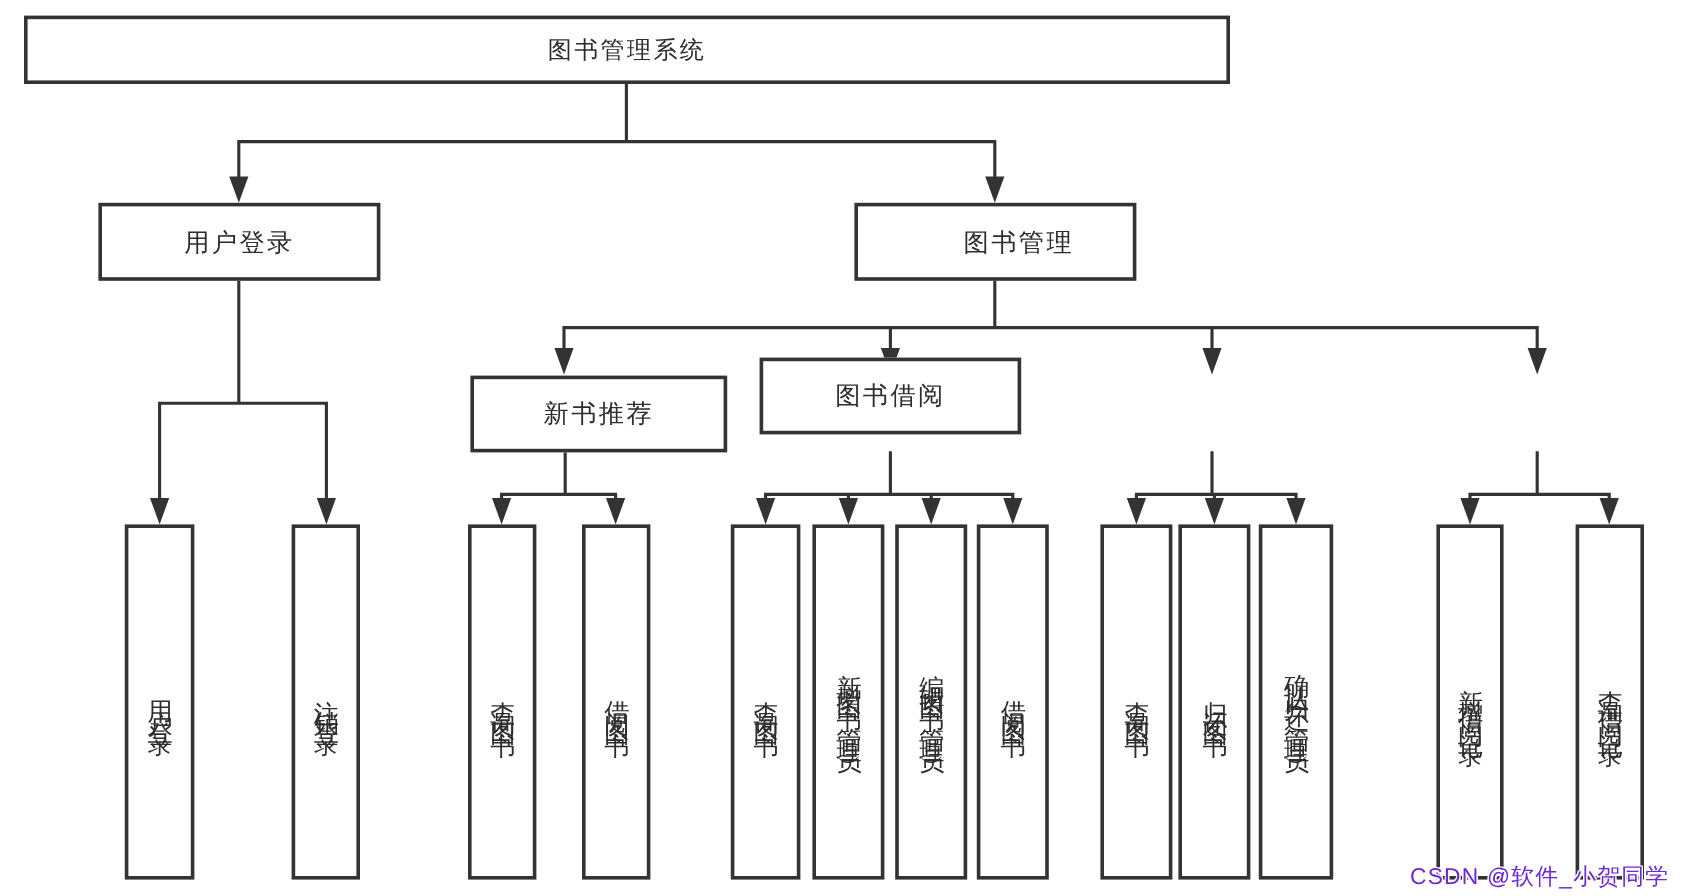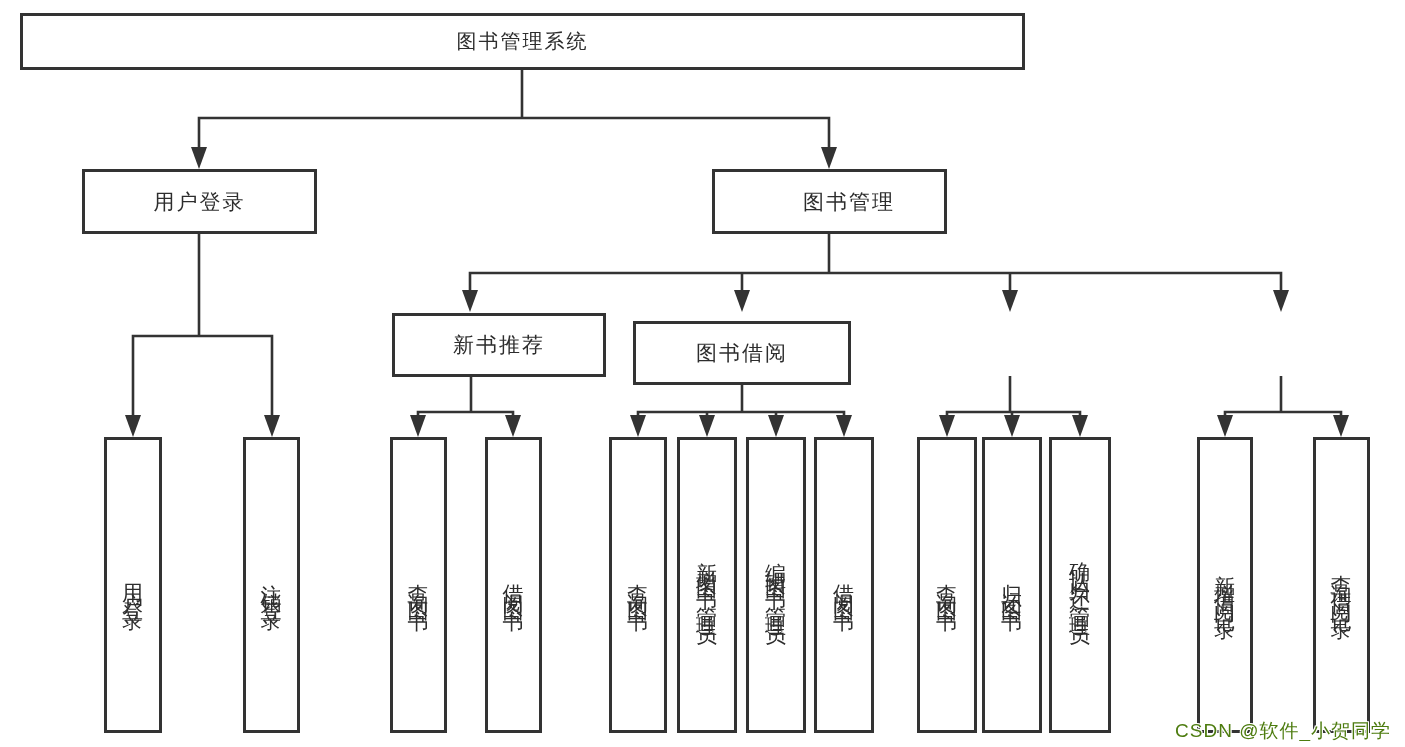--- a/index.html
+++ b/index.html
@@ -46,21 +46,21 @@
     font-size: 21px;
     line-height: 1;
     letter-spacing: 9px;
   }
   .watermark {
     position: absolute;
     top: 718px;
     right: 14px;
     font-size: 19px;
     letter-spacing: 1px;
-    color: #4d7c0f;
+    color: #6d28d9;
     white-space: nowrap;
     z-index: 5;
     text-shadow: -1px -1px 0 #ffffff, 1px -1px 0 #ffffff,
                  -1px 1px 0 #ffffff, 1px 1px 0 #ffffff;
   }
 </style>
 </head>
 <body>
 
 <div class="canvas">
@@ -104,21 +104,21 @@
       <polygon points="1333,415 1349,415 1341,437"></polygon>
     </g>
   </svg>
 
   <div class="box root-label" style="left:20px; top:13px; width:1005px; height:57px;">图书管理系统</div>
 
   <div class="box hlabel" style="left:82px; top:169px; width:235px; height:65px;">用户登录</div>
   <div class="box hlabel" style="left:712px; top:169px; width:235px; height:65px;padding-left:39px;">图书管理</div>
 
   <div class="box hlabel" style="left:364px; top:313px; width:214px; height:64px;margin-left:28px;">新书推荐</div>
-  <div class="box hlabel" style="left:633px; top:321px; width:218px; height:64px;">图书借阅</div>
+  <div class="box hlabel" style="left:633px; top:298px; width:218px; height:64px;">图书借阅</div>
 
   <div class="box leaf" style="left:104px; top:437px; width:58px; height:296px;">用户登录</div>
   <div class="box leaf" style="left:243px; top:437px; width:57px; height:296px;">注销登录</div>
 
   <div class="box leaf" style="left:390px; top:437px; width:57px; height:296px;">查询图书</div>
   <div class="box leaf" style="left:485px; top:437px; width:57px; height:296px;">借阅图书</div>
 
   <div class="box leaf" style="left:609px; top:437px; width:58px; height:296px;">查询图书</div>
   <div class="box leaf" style="left:677px; top:437px; width:60px; height:296px;">新增图书（管理员）</div>
   <div class="box leaf" style="left:746px; top:437px; width:60px; height:296px;">编辑图书（管理员）</div>

